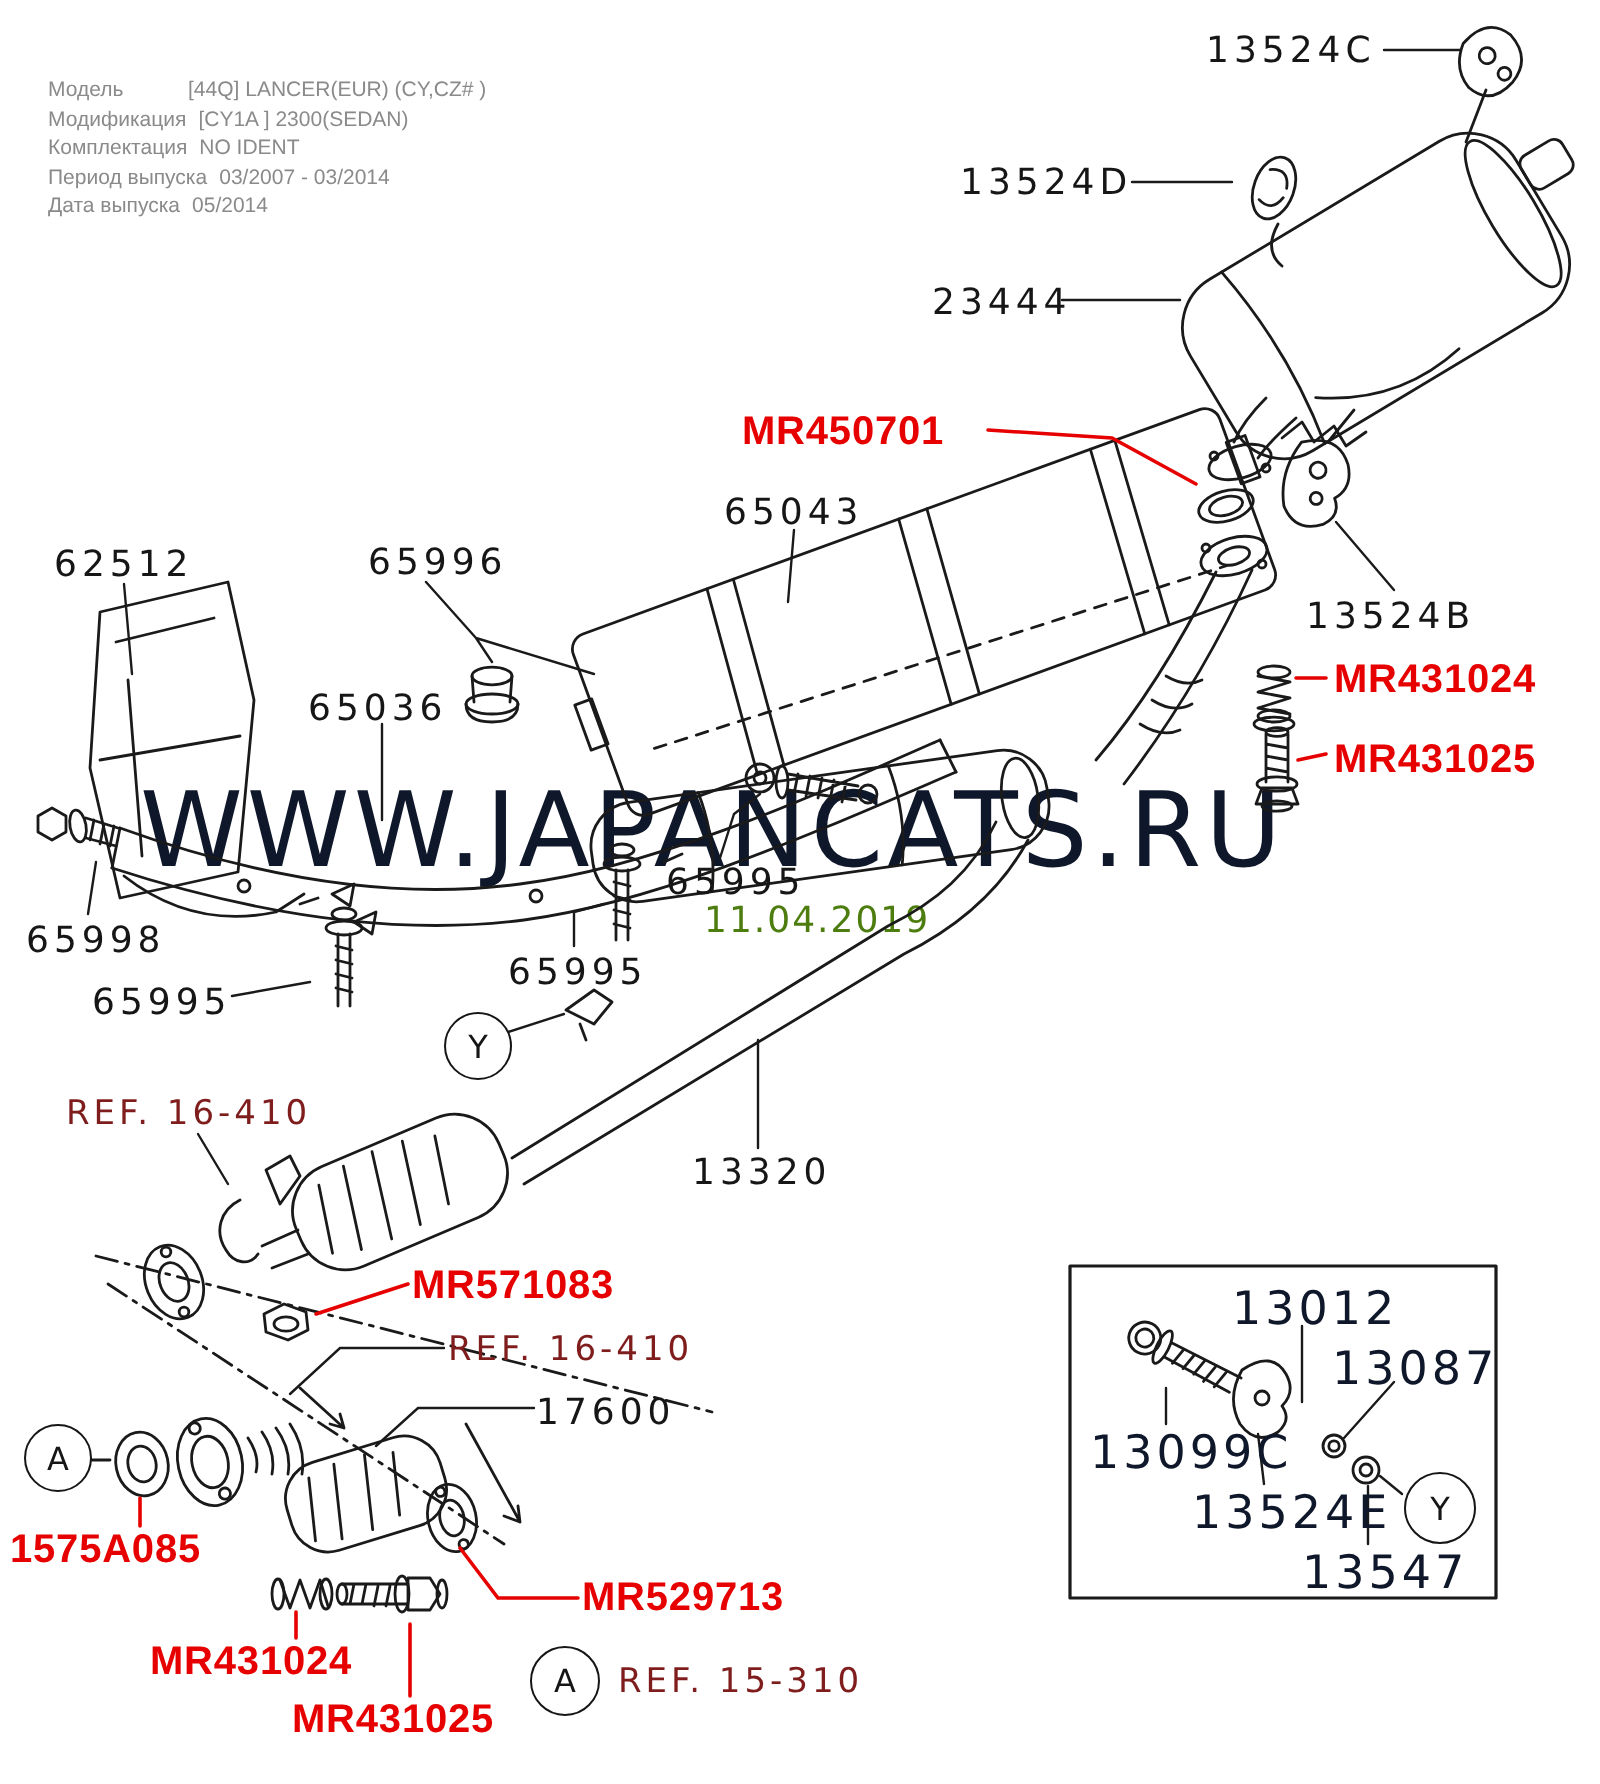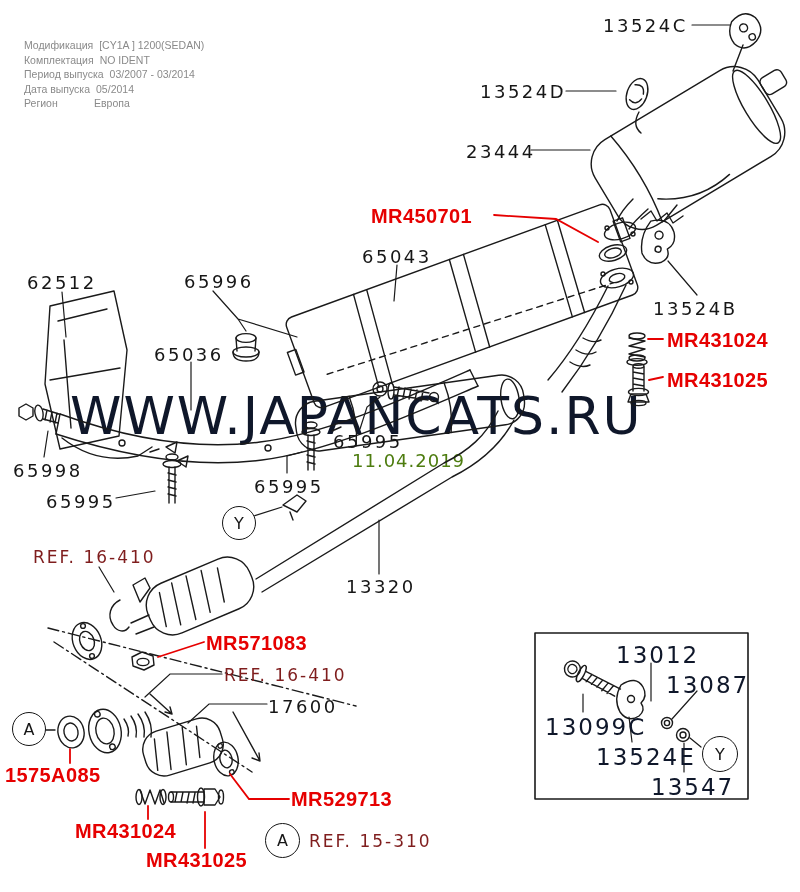--- a/index.html
+++ b/index.html
@@ -27,38 +27,38 @@
 </head>
 <body>
 
 <div id="canvas">
 
   <div class="wm">WWW.JAPANCATS.RU</div>
   <div class="wmdate">11.04.2019</div>
 
   <div class="info">
     <div class="row">
+        <span class="lab">Модель</span>
+        <span>[44Q] LANCER(EUR) (CY,CZ# )</span>
+      </div>
+    <div class="row">
         <span class="lab">Модификация</span>
-        <span>[CY1A ] 1200(SEDAN)</span>
+        <span>[CY1A ] 2300(SEDAN)</span>
       </div>
     <div class="row">
         <span class="lab">Комплектация</span>
         <span>NO IDENT</span>
       </div>
     <div class="row">
         <span class="lab">Период выпуска</span>
         <span>03/2007 - 03/2014</span>
       </div>
     <div class="row">
         <span class="lab">Дата выпуска</span>
         <span>05/2014</span>
-      </div>
-    <div class="row">
-        <span class="lab">Регион</span>
-        <span>Европа</span>
       </div>
   </div>
 
   <svg class="art" width="800" height="892" viewBox="0 0 800 892">
     <g stroke="#1a1a1a" stroke-width="1.4" fill="none" stroke-linecap="round" stroke-linejoin="round">
 
       <g transform="translate(688,148) rotate(-31)">
         <rect x="-95" y="-50" width="190" height="100" rx="28"></rect>
         <ellipse cx="80" cy="0" rx="12" ry="42"></ellipse>
         <path d="M-60,-50 C-54,-16 -54,16 -60,50"></path>

